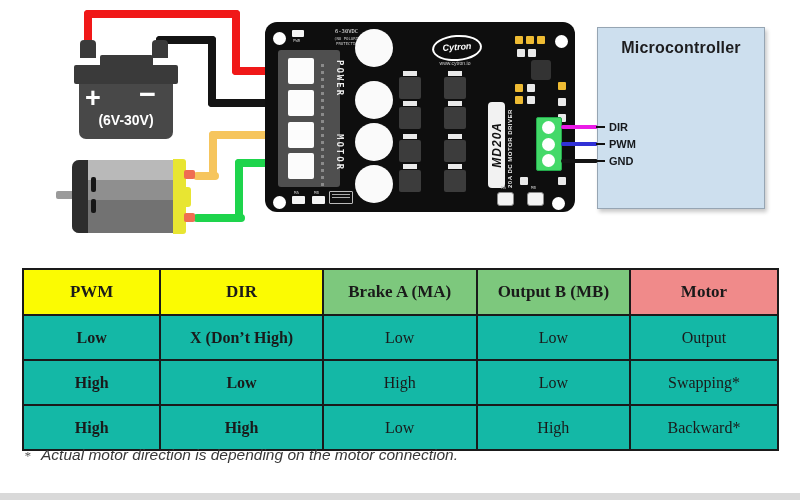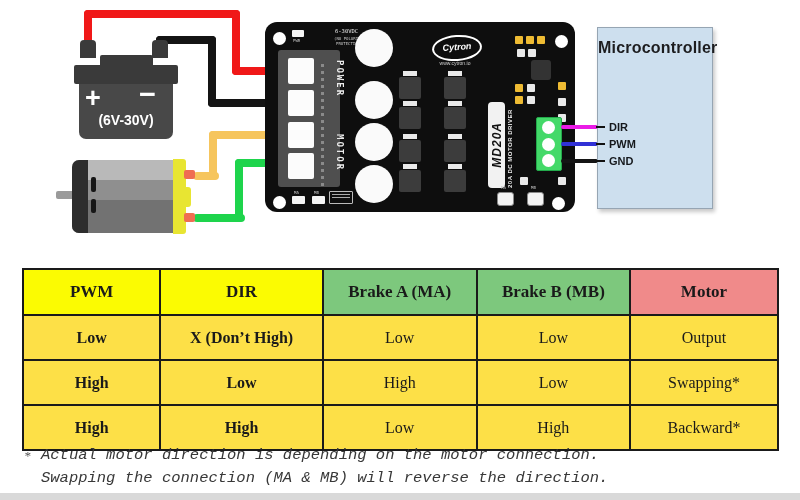--- a/index.html
+++ b/index.html
@@ -55,38 +55,38 @@
   .gconn{position:absolute;left:271px;top:95px;width:26px;height:54px;background:#44d969;
          border:1px solid #23aa4b;border-radius:2px;box-sizing:border-box;}
   .gpin{position:absolute;width:13px;height:13px;border-radius:50%;background:#fff;}
   .tinyled{position:absolute;width:12px;height:7px;background:#f5f5f5;border-radius:1px;}
   .tinytxt{position:absolute;color:#c9c9c9;font-size:4px;font-family:"DejaVu Sans Mono",monospace;}
   .specbox{position:absolute;left:64px;top:169px;width:22px;height:11px;border:1px solid #bbb;border-radius:1px;}
   .specbox i{display:block;height:1px;background:#aaa;margin:2px 2px 0 2px;}
   .btn{position:absolute;width:17px;height:14px;background:#f3f3f3;border:1px solid #8a8a8a;border-radius:3px;box-sizing:border-box;}
 
   
-  .mcu{position:absolute;left:597px;top:27px;width:116px;height:182px;background:#cddfee;
+  .mcu{position:absolute;left:597px;top:27px;width:168px;height:182px;background:#cddfee;
        border:1.5px solid #96a5b3;box-shadow:2px 3px 4px rgba(0,0,0,.22);box-sizing:border-box;}
   .mcu-title{margin-top:11px;text-align:center;font-weight:bold;font-size:16px;color:#1d1d1f;letter-spacing:.2px;}
   .pinlabel{position:absolute;left:609px;font-weight:bold;font-size:11px;color:#15181c;}
   .pinstub{position:absolute;width:9px;height:2px;background:#111;}
 
   
   .truth{position:absolute;left:22px;top:268px;width:757px;border-collapse:collapse;table-layout:fixed;
          font-family:"Liberation Serif",serif;color:#1a1a1a;}
   .truth th,.truth td{border:2px solid #1a1a1a;text-align:center;vertical-align:middle;}
   .truth th{height:42px;font-size:17px;font-weight:bold;}
-  .truth td{height:41px;font-size:16px;background:#fde047;}
+  .truth td{height:41px;font-size:16px;background:#14b8a6;}
   .truth td.b{font-weight:bold;}
 
   
   .fn-mark{position:absolute;left:24px;top:448px;font-family:"Liberation Serif",serif;font-style:italic;
            font-size:13px;color:#555;}
-  .fn-text{position:absolute;left:41px;top:444px;font-family:Liberation Mono, monospace;font-style:italic;
+  .fn-text{position:absolute;left:41px;top:444px;font-family:Liberation Sans, sans-serif;font-style:italic;
            font-size:15.5px;line-height:22.5px;color:#383838;}
   .bottom-strip{position:absolute;left:0;top:493px;width:800px;height:7px;background:#d9d9d9;}
 </style>
 </head>
 <body>
 
 <div class="stage">
 
   <div class="seg" style="left: 84px; top: 10px; width: 8px; height: 36px; background: rgb(240, 24, 24);"></div>
   <div class="seg" style="left: 84px; top: 10px; width: 156px; height: 8px; background: rgb(240, 24, 24);"></div>
@@ -230,21 +230,21 @@
         <col style="width:21.5%">
         <col style="width:20.4%">
         <col style="width:20.3%">
         <col style="width:19.6%">
     </colgroup>
     <thead>
         <tr>
           <th style="background: rgb(251, 251, 2);">PWM</th>
           <th style="background: rgb(251, 251, 2);">DIR</th>
           <th style="background: rgb(125, 200, 125);">Brake A (MA)</th>
-          <th style="background: rgb(125, 200, 125);">Brake B (MB)</th>
+          <th style="background: rgb(125, 200, 125);">Output B (MB)</th>
           <th style="background: rgb(240, 138, 138);">Motor</th>
         </tr>
       </thead>
     <tbody>
         <tr>
           <td class="b">Low</td>
           <td class="b">X (Don’t High)</td>
           <td>Low</td>
           <td>Low</td>
           <td>Output</td>
@@ -262,17 +262,16 @@
           <td>Low</td>
           <td>High</td>
           <td>Backward*</td>
         </tr>
       </tbody>
   </table>
 
   <div class="fn-mark">*</div>
   <div class="fn-text">
     <div>Actual motor direction is depending on the motor connection.</div>
-    <div>Swapping the connection (MA &amp; MB) will reverse the direction.</div>
   </div>
 
   <div class="bottom-strip"></div>
 </div>
 
 </body></html>

